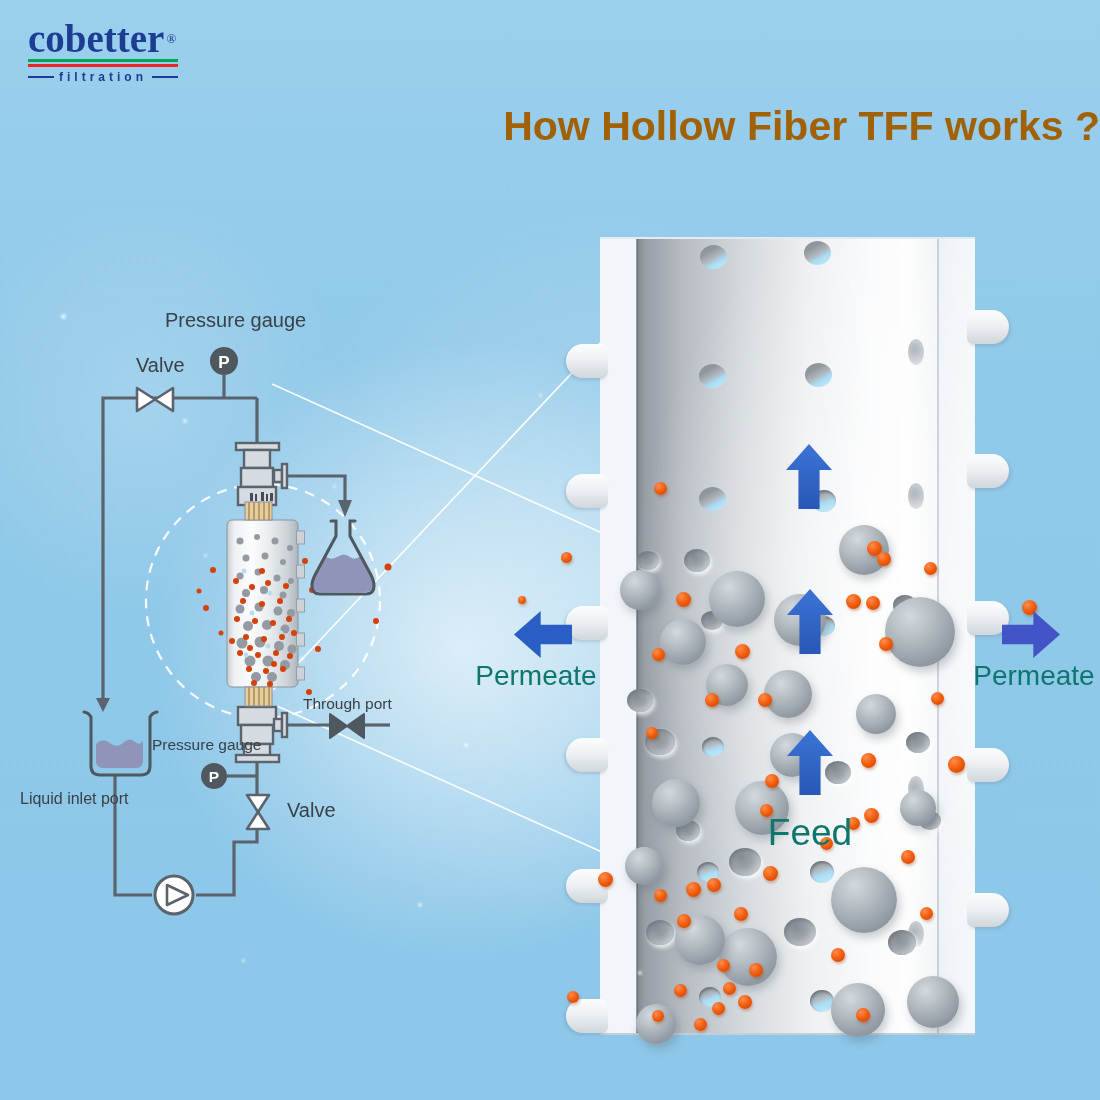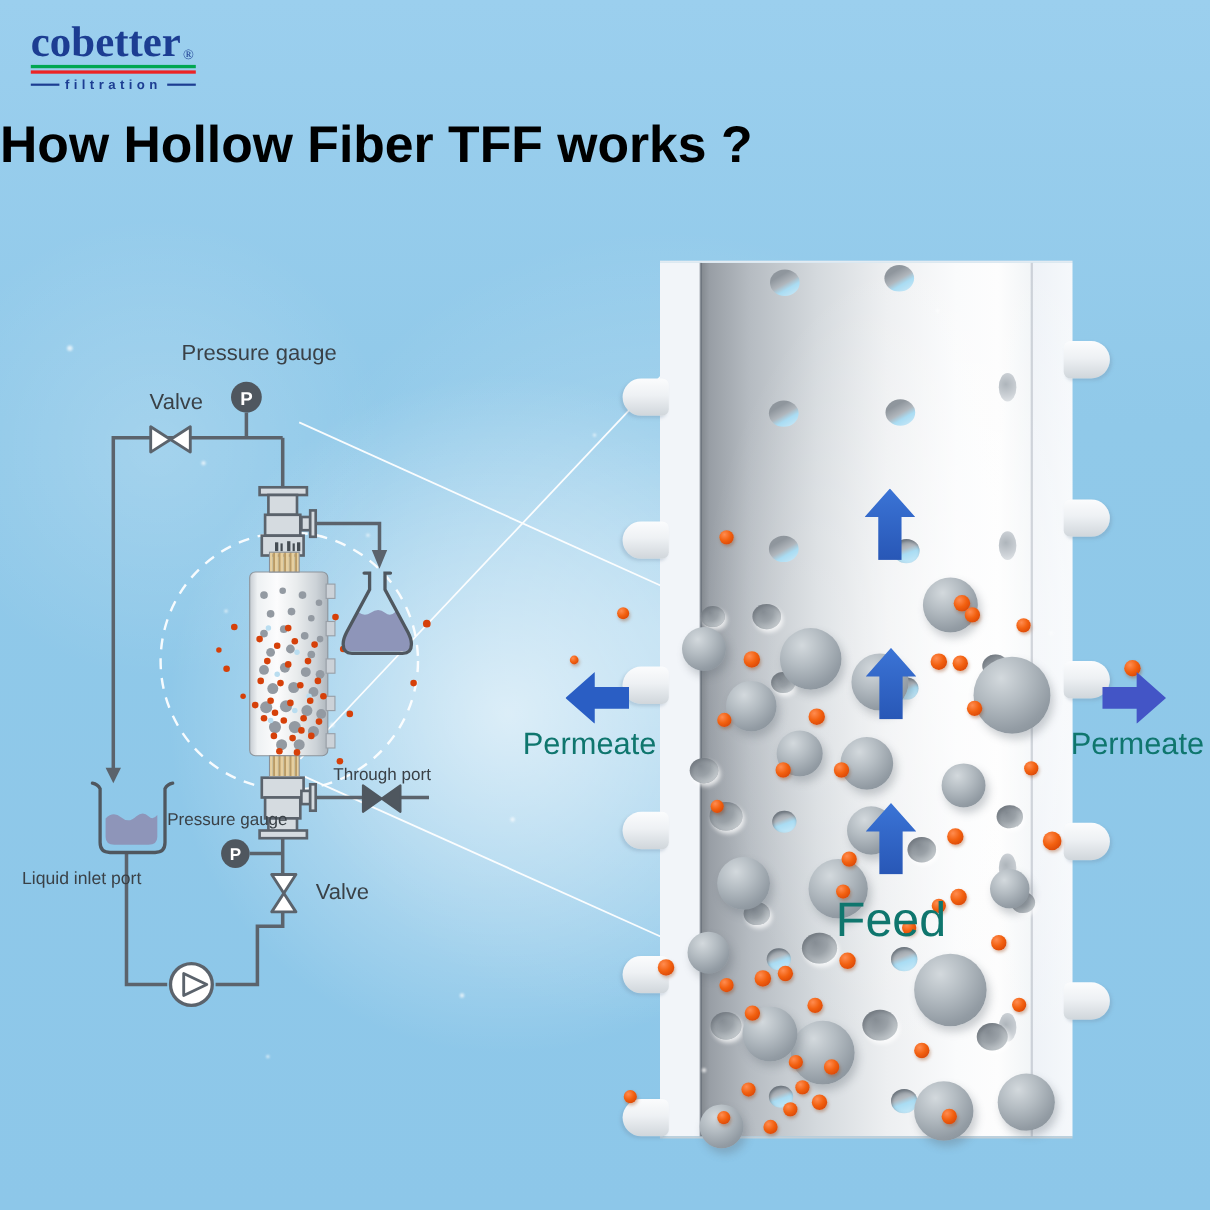--- a/index.html
+++ b/index.html
@@ -7,31 +7,31 @@
     width:1100px;height:1100px;position:relative;overflow:hidden;
     font-family:"Liberation Sans","DejaVu Sans",sans-serif;
     background:
       radial-gradient(circle 430px at 42% 59%, rgba(255,255,255,.62), rgba(255,255,255,0) 72%),
       radial-gradient(circle 520px at 55% 52%, rgba(255,255,255,.30), rgba(255,255,255,0) 70%),
       radial-gradient(circle 300px at 13% 37%, rgba(255,255,255,.18), rgba(255,255,255,0) 70%),
       linear-gradient(180deg,#9bcfee 0%,#90c9e9 35%,#8dc7e9 100%);
   }
   
   #logo{position:absolute;left:28px;top:20px;width:170px;}
-  #logo .brandrow{display:flex;align-items:flex-end;}
+  #logo .brandrow{display:flex;align-items:center;}
   #logo .brand{font-family:"Liberation Serif","DejaVu Serif",serif;font-weight:bold;
     font-size:39px;line-height:38px;color:#1c3d92;letter-spacing:0px;}
   #logo .reg{font-size:13px;color:#1c3d92;margin-left:2px;margin-top:0px;font-family:"Liberation Serif",serif;}
   #logo .bar-green{height:3px;background:#00a651;width:150px;margin-top:1px;}
   #logo .bar-red{height:3px;background:#ec2426;width:150px;margin-top:2px;}
   #logo .tagrow{display:flex;align-items:center;width:150px;margin-top:3px;}
   #logo .dash{flex:1;height:2px;background:#1c3d92;}
   #logo .tagline{font-size:12px;font-weight:bold;color:#1c3d92;letter-spacing:4px;padding:0 5px;white-space:nowrap;}
-  #title{position:absolute;left:0;right:0;top:103px;text-align:left;
-    font-size:47px;font-weight:700;color:#000000;letter-spacing:0px;}
+  #title{position:absolute;left:0;right:0;top:103px;text-align:right;
+    font-size:41px;font-weight:700;color:#a16207;letter-spacing:0px;}
   
   .sch-label{font-family:"Liberation Sans","DejaVu Sans",sans-serif;fill:#3a4147;}
   .f20{font-size:20px;} .f16{font-size:16px;} .f15{font-size:15.5px;}
   .gaugeP{font-family:"Liberation Sans",sans-serif;font-weight:bold;fill:#ffffff;text-anchor:middle;}
   
   #panel{position:absolute;left:600px;top:237px;width:375px;height:794px;
     background:linear-gradient(90deg,#f2f5f9 0%,#f2f5f9 9.7%,#83898f 10%,#989ea5 12%,
       #b6bcc2 22%,#d4d9dd 38%,#edeff1 55%,#fafbfc 72%,#fdfdfd 82%,#f2f5f7 89.7%,
       #eef2f7 90%,#f5f8fb 100%);
     border-top:2px solid #e3ebf2;border-bottom:2px solid #c2cfd8;}
@@ -64,21 +64,21 @@
   
   .arrow-up{position:absolute;width:46px;height:65px;
     background:linear-gradient(180deg,#3b74d6 0%,#2857b6 100%);
     clip-path:polygon(50% 0,100% 40%,73% 40%,73% 100%,27% 100%,27% 40%,0 40%);}
   .arrow-left{position:absolute;width:58px;height:47px;background:#2a5ec4;
     clip-path:polygon(0 50%,46% 0,46% 29%,100% 29%,100% 71%,46% 71%,46% 100%);}
   .arrow-right{position:absolute;width:58px;height:47px;background:#4355c6;
     clip-path:polygon(100% 50%,54% 0,54% 29%,0 29%,0 71%,54% 71%,54% 100%);}
   .flowlabel{position:absolute;color:#0f766e;transform:translateX(-50%);white-space:nowrap;}
   .permeate{font-size:28px;}
-  .feed{font-size:44px;}
+  .feed{font-size:37px;}
   #overlay{position:absolute;inset:0;pointer-events:none;}
 </style>
 </head>
 <body>
 
 <div id="logo">
   <div class="brandrow">
     <span class="brand">cobetter</span>
     <span class="reg">®</span>
   </div>

